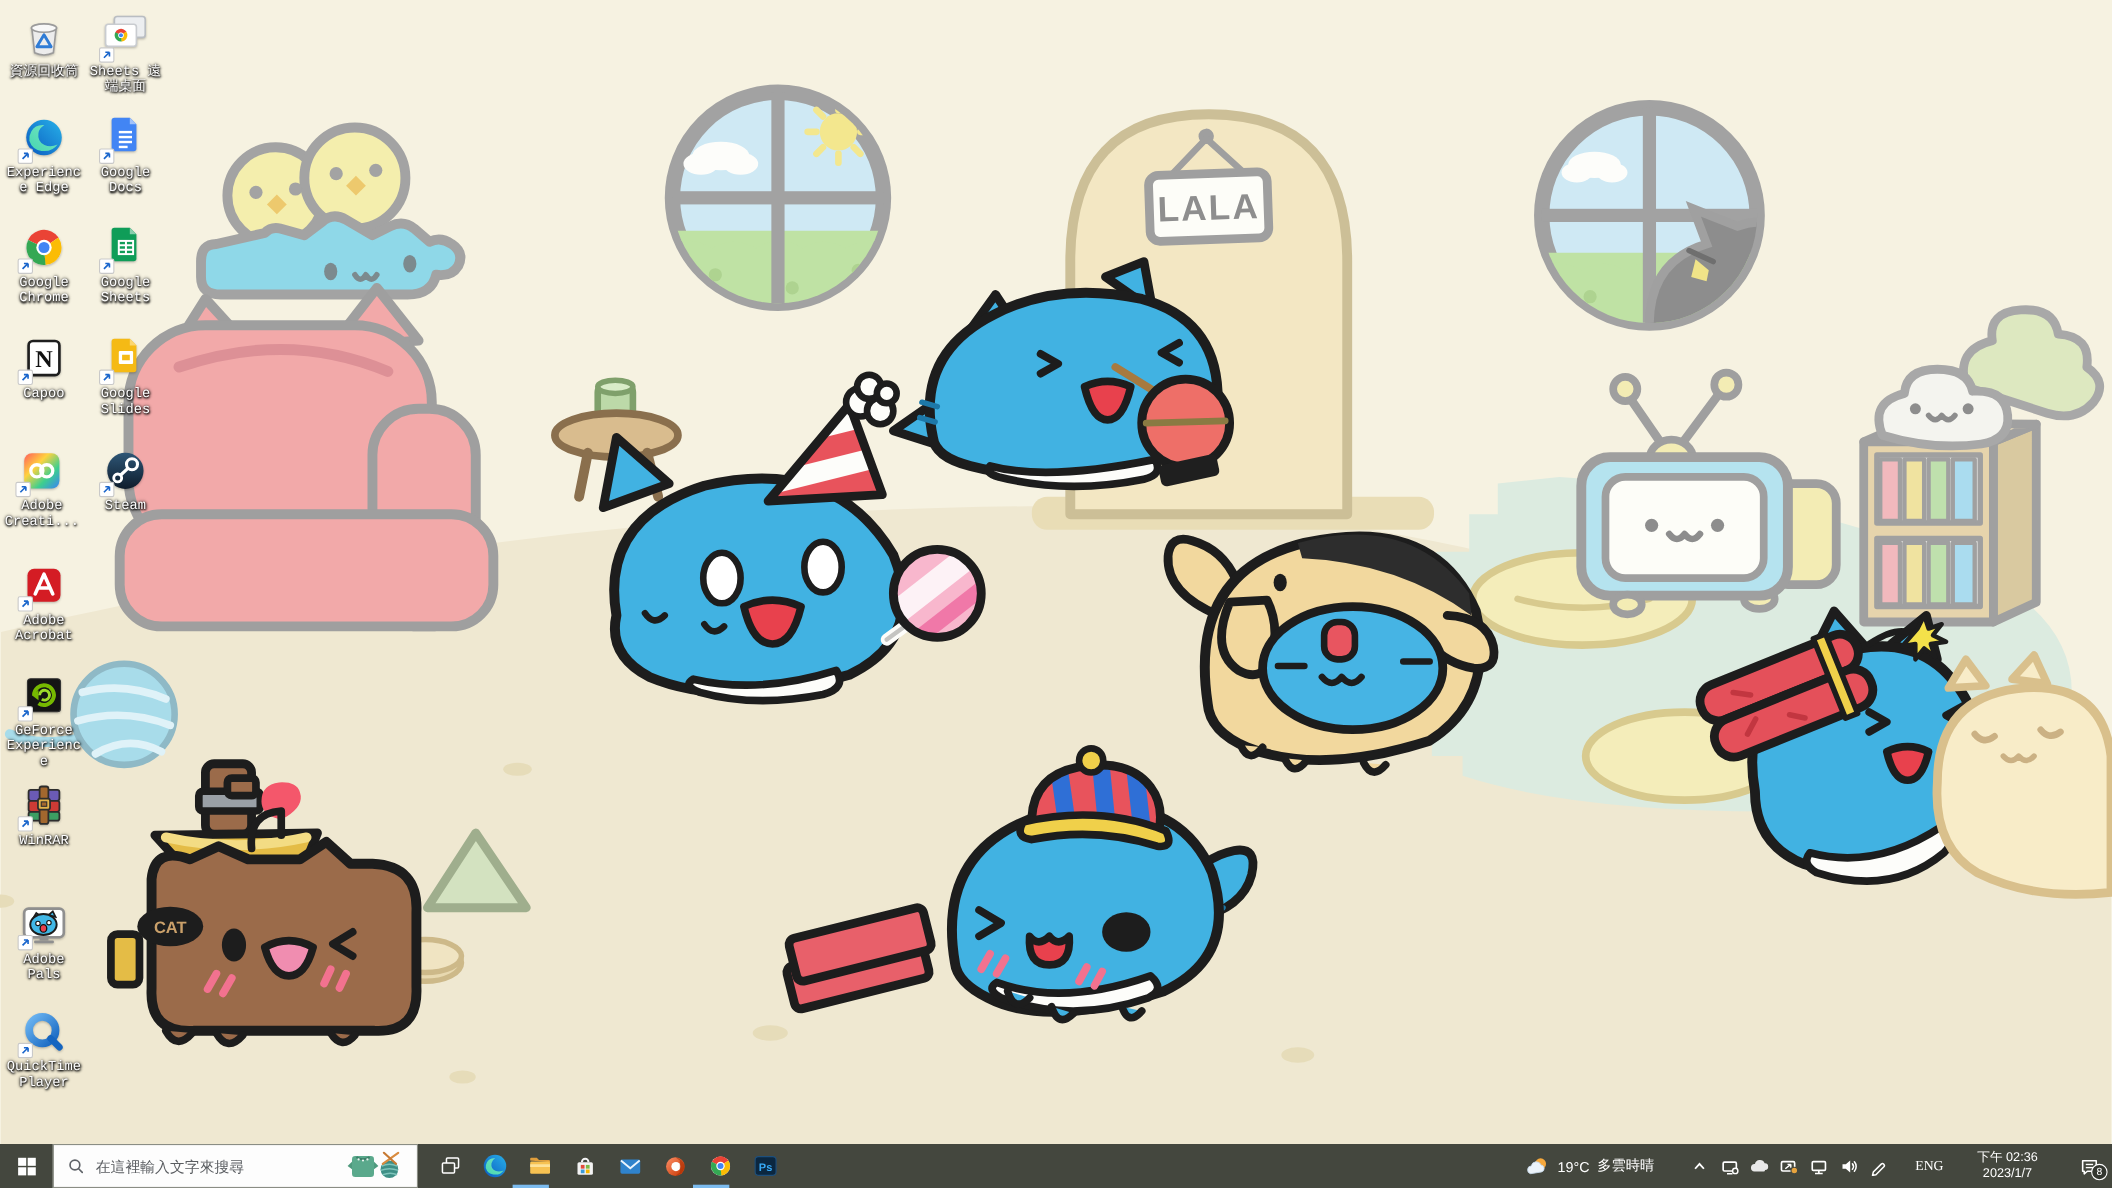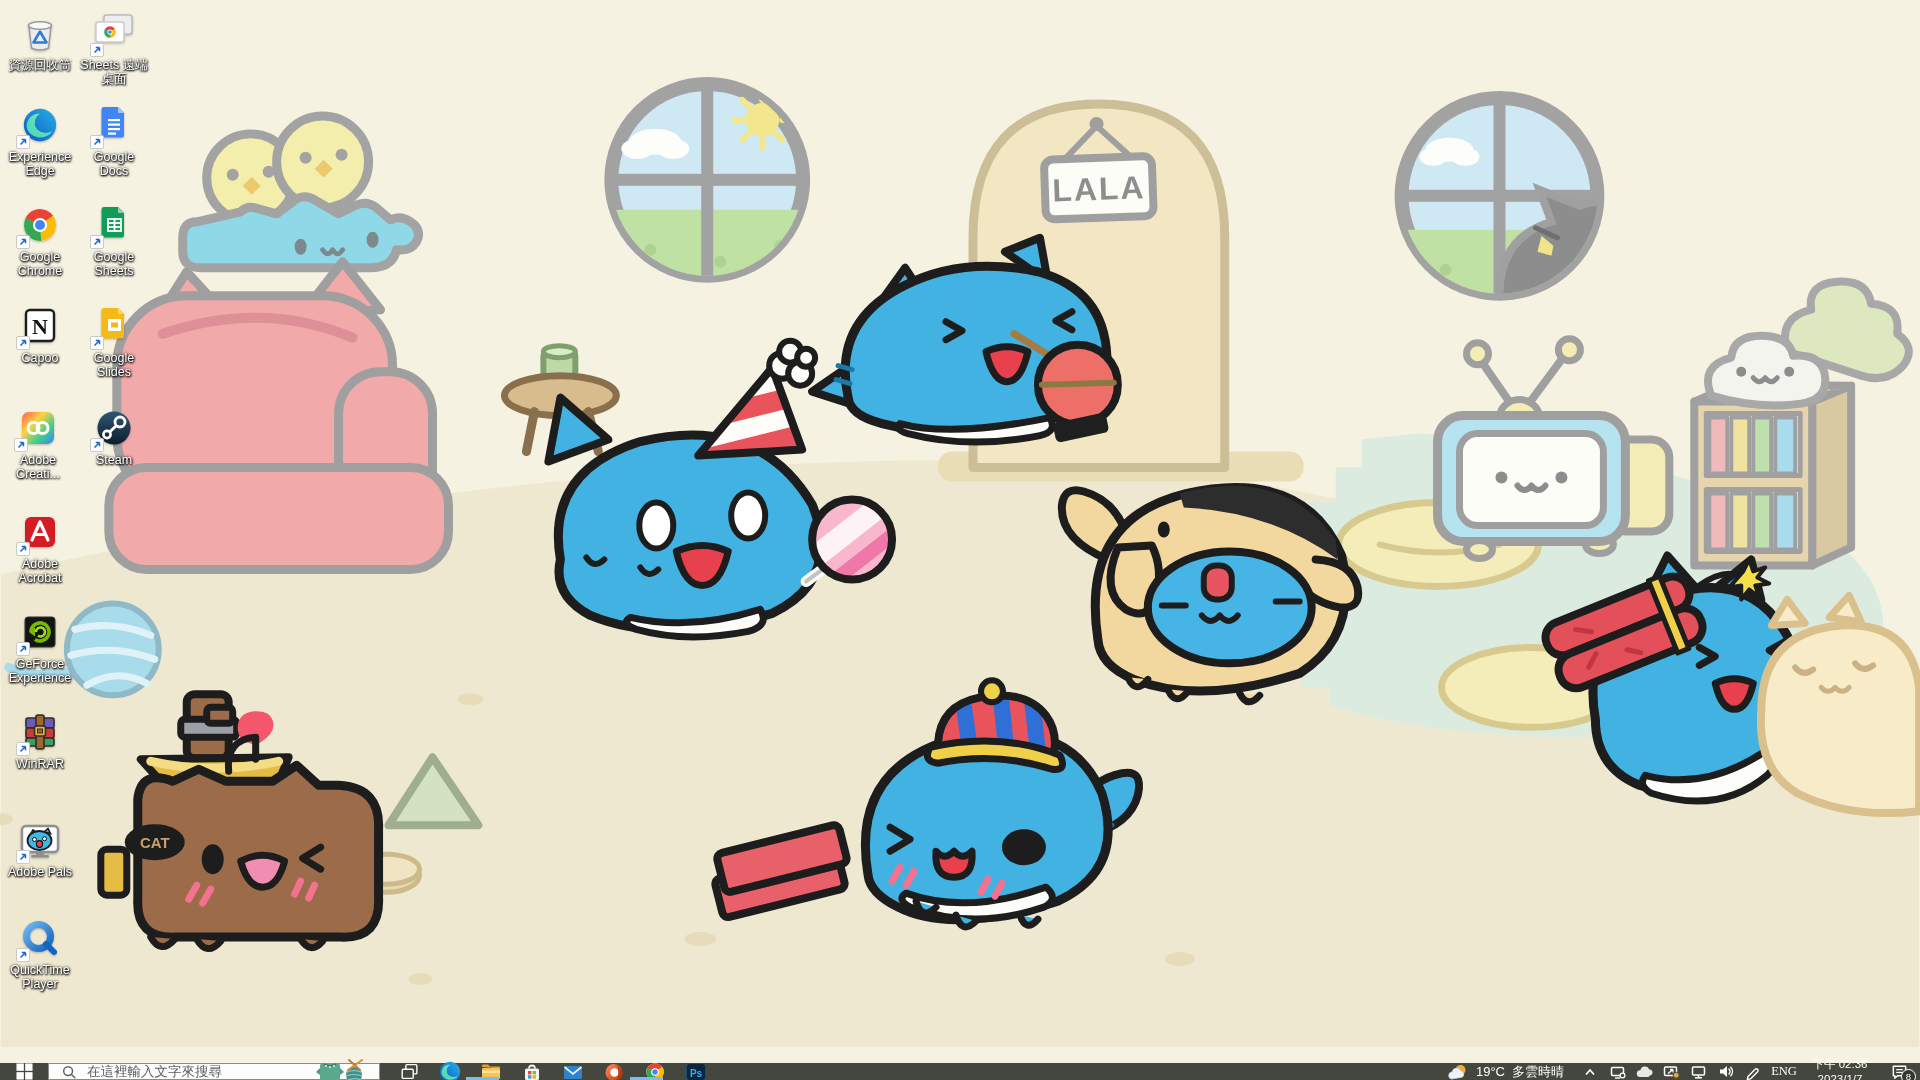--- a/index.html
+++ b/index.html
@@ -6,33 +6,33 @@
   .screen{position:relative;width:1920px;height:1080px;overflow:hidden;font-family:"Liberation Sans",sans-serif;background:#f6f2e1;}
   
   .wallpaper{position:absolute;inset:0 0 33px 0;}
   .wallpaper svg{display:block;width:100%;height:100%;}
   
   .dicon{position:absolute;width:72px;display:flex;flex-direction:column;align-items:center;cursor:default;}
   .dicon .img{width:46px;height:46px;position:relative;}
   .dicon .img>svg{width:46px;height:46px;display:block;filter:drop-shadow(0 1px 1px rgba(0,0,0,.25));}
   .dicon .label{margin-top:2px;font-size:12.5px;line-height:1.13;color:#fff;text-align:center;
     text-shadow:0 1px 2px rgba(0,0,0,.95),0 0 3px rgba(0,0,0,.85),1px 1px 2px rgba(0,0,0,.8);
-    max-width:76px;word-break:break-word;}
+    max-width:76px;word-break:break-word;font-family:Liberation Mono, monospace;}
   .sc-arrow{position:absolute;left:-1px;bottom:-1px;width:14px;height:14px;background:#fff;border:1px solid #c9c9c9;border-radius:2px;box-sizing:border-box;display:flex;align-items:center;justify-content:center;}
   .sc-arrow svg{width:10px;height:10px;}
   
-  .taskbar{position:absolute;left:0;right:0;bottom:0;height:17px;background:#44473e;display:flex;align-items:stretch;color:#fff;z-index:5;}
+  .taskbar{position:absolute;left:0;right:0;bottom:0;height:40px;background:#44473e;display:flex;align-items:stretch;color:#fff;z-index:5;}
   .tb-start{width:48px;display:flex;align-items:center;justify-content:center;}
   .tb-search{width:332px;background:#fdfdfd;border:1px solid #8a8d84;box-sizing:border-box;display:flex;align-items:center;padding:0 6px 0 12px;gap:8px;}
   .tb-search input{border:none;outline:none;flex:1;font-size:13.5px;color:#333;background:transparent;font-family:"Liberation Sans",sans-serif;min-width:0;}
   .tb-search input::placeholder{color:#5a5d61;opacity:1;}
   .tb-highlight{width:64px;height:30px;display:flex;align-items:center;justify-content:center;}
   .tb-app{position:relative;width:41px;display:flex;align-items:center;justify-content:flex-end;}
   .tb-app .underline{position:absolute;bottom:0;left:4px;right:4px;height:3px;background:#7cbbee;}
-  .tb-right{margin-left:auto;display:flex;align-items:center;gap:0;}
+  .tb-right{margin-left:auto;display:flex;align-items:center;gap:15px;}
   .tb-weather{display:flex;align-items:center;gap:7px;padding:0 12px;font-size:13px;}
   .tb-tray{display:flex;align-items:center;gap:3px;padding:0 2px;}
   .tb-trayicon{width:24px;height:33px;display:flex;align-items:center;justify-content:center;}
   .tb-lang{width:36px;text-align:center;font-size:12.5px;font-family:Liberation Serif, serif;}
   .tb-clock{width:72px;text-align:center;font-size:11.5px;line-height:1.3;padding:0 2px;}
   .tb-action{position:relative;width:42px;height:33px;display:flex;align-items:center;justify-content:center;}
   .tb-badge{position:absolute;right:4px;bottom:4px;width:15px;height:15px;border-radius:50%;background:#33362f;border:1.5px solid #fff;box-sizing:border-box;font-size:9.5px;display:flex;align-items:center;justify-content:center;}
 </style>
 </head>
 <body>

